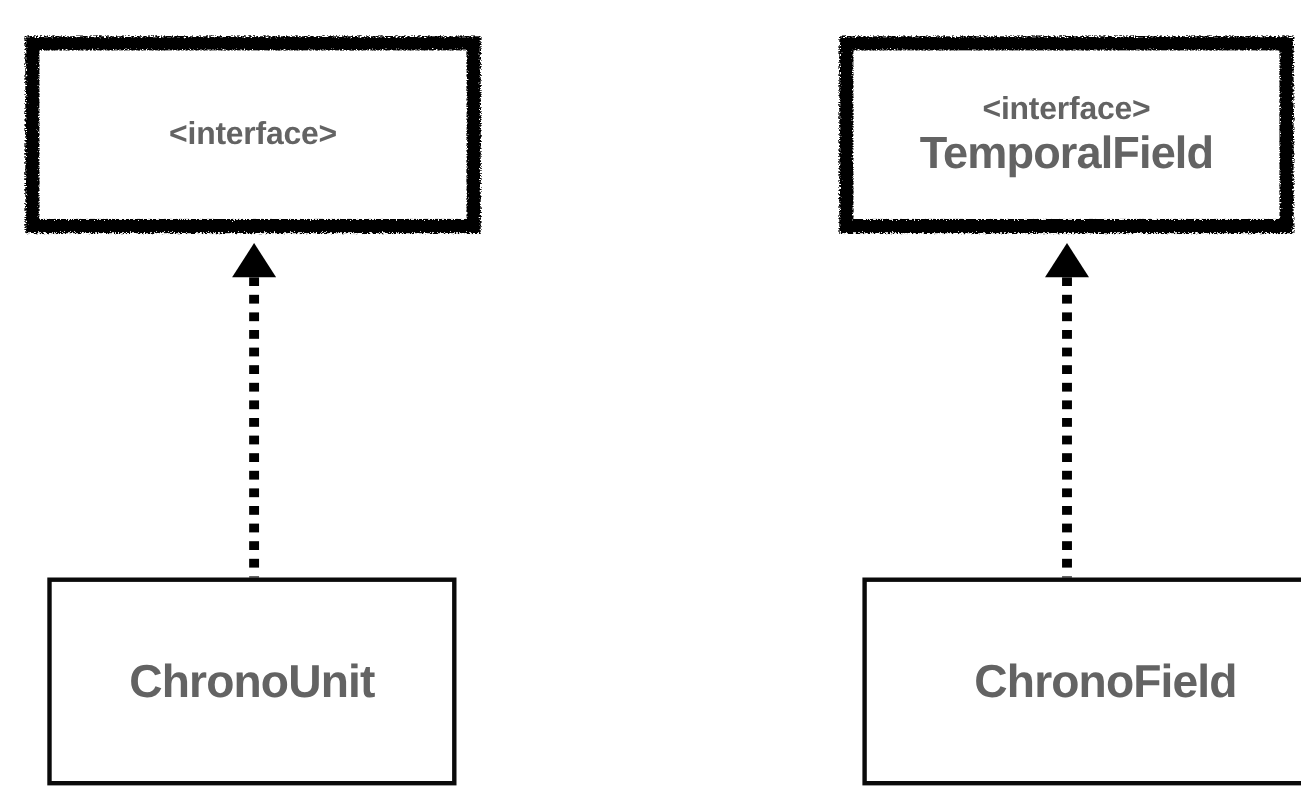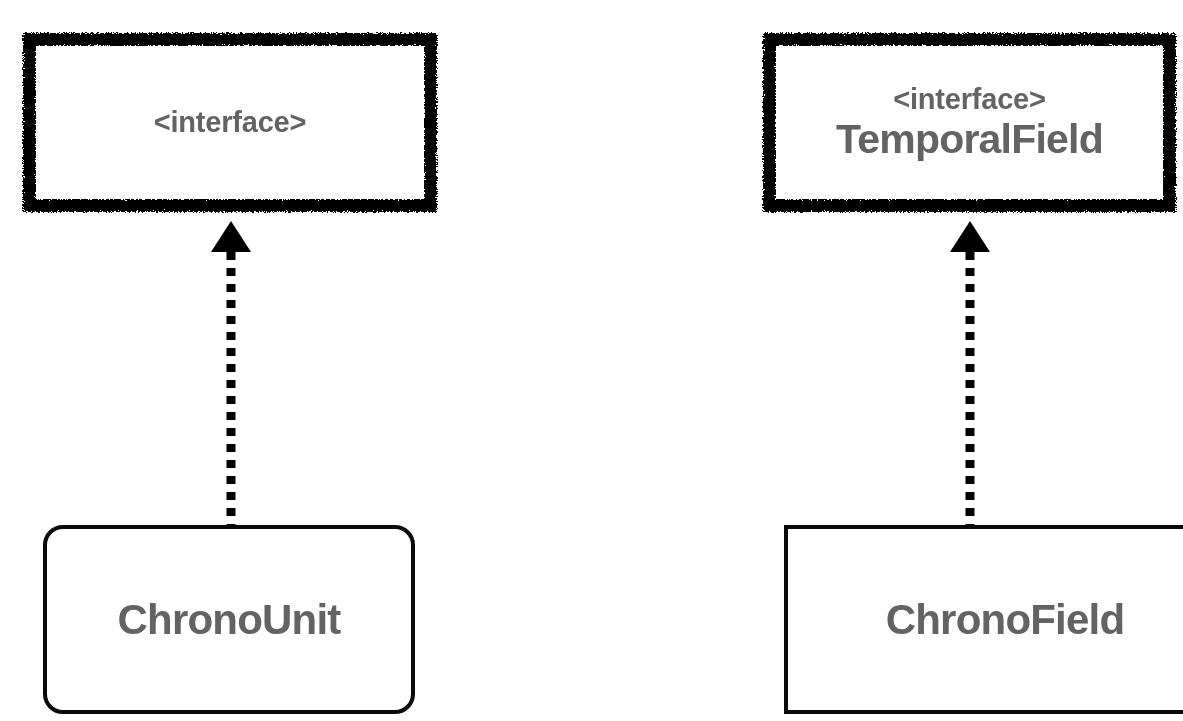--- a/index.html
+++ b/index.html
@@ -158,21 +158,21 @@
   <div class="connector" style="left:211px; top:221px; width:40px; height:305px;">
     <div class="arrowhead" style="top:0px;"></div>
     <div class="dotline" style="top:31px; height:274px;"></div>
   </div>
 
   <div class="connector" style="left:950px; top:221px; width:40px; height:305px;">
     <div class="arrowhead" style="top:0px;"></div>
     <div class="dotline" style="top:31px; height:274px;"></div>
   </div>
 
-  <div class="node klass" style="left:43px; top:525px; width:372px; height:189px;border-radius:20px;">
+  <div class="node klass" style="left:43px; top:525px; width:372px; height:189px;">
     <div class="node-name">ChronoUnit</div>
   </div>
 
   <div class="node klass" style="left:784px; top:525px; width:442px; height:189px;">
     <div class="node-name">ChronoField</div>
   </div>
 
 </div>
 
 </body></html>

